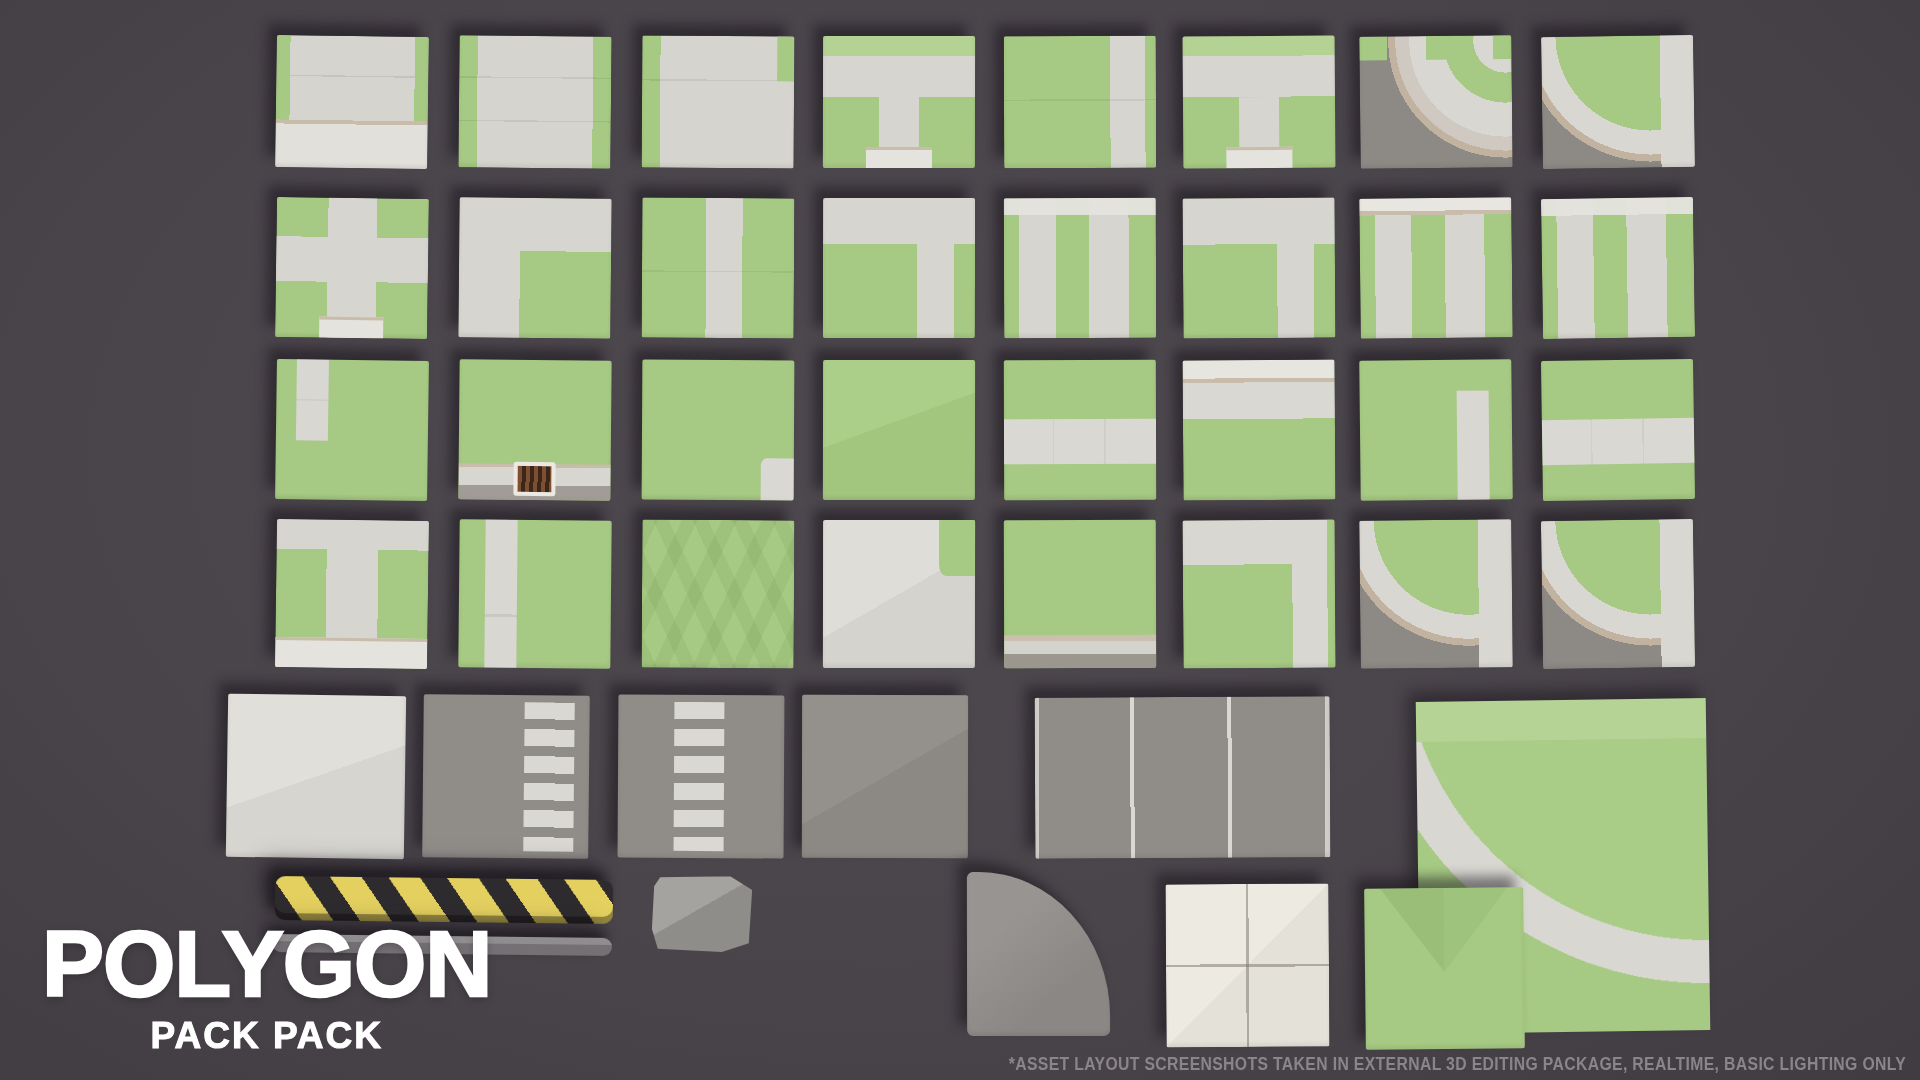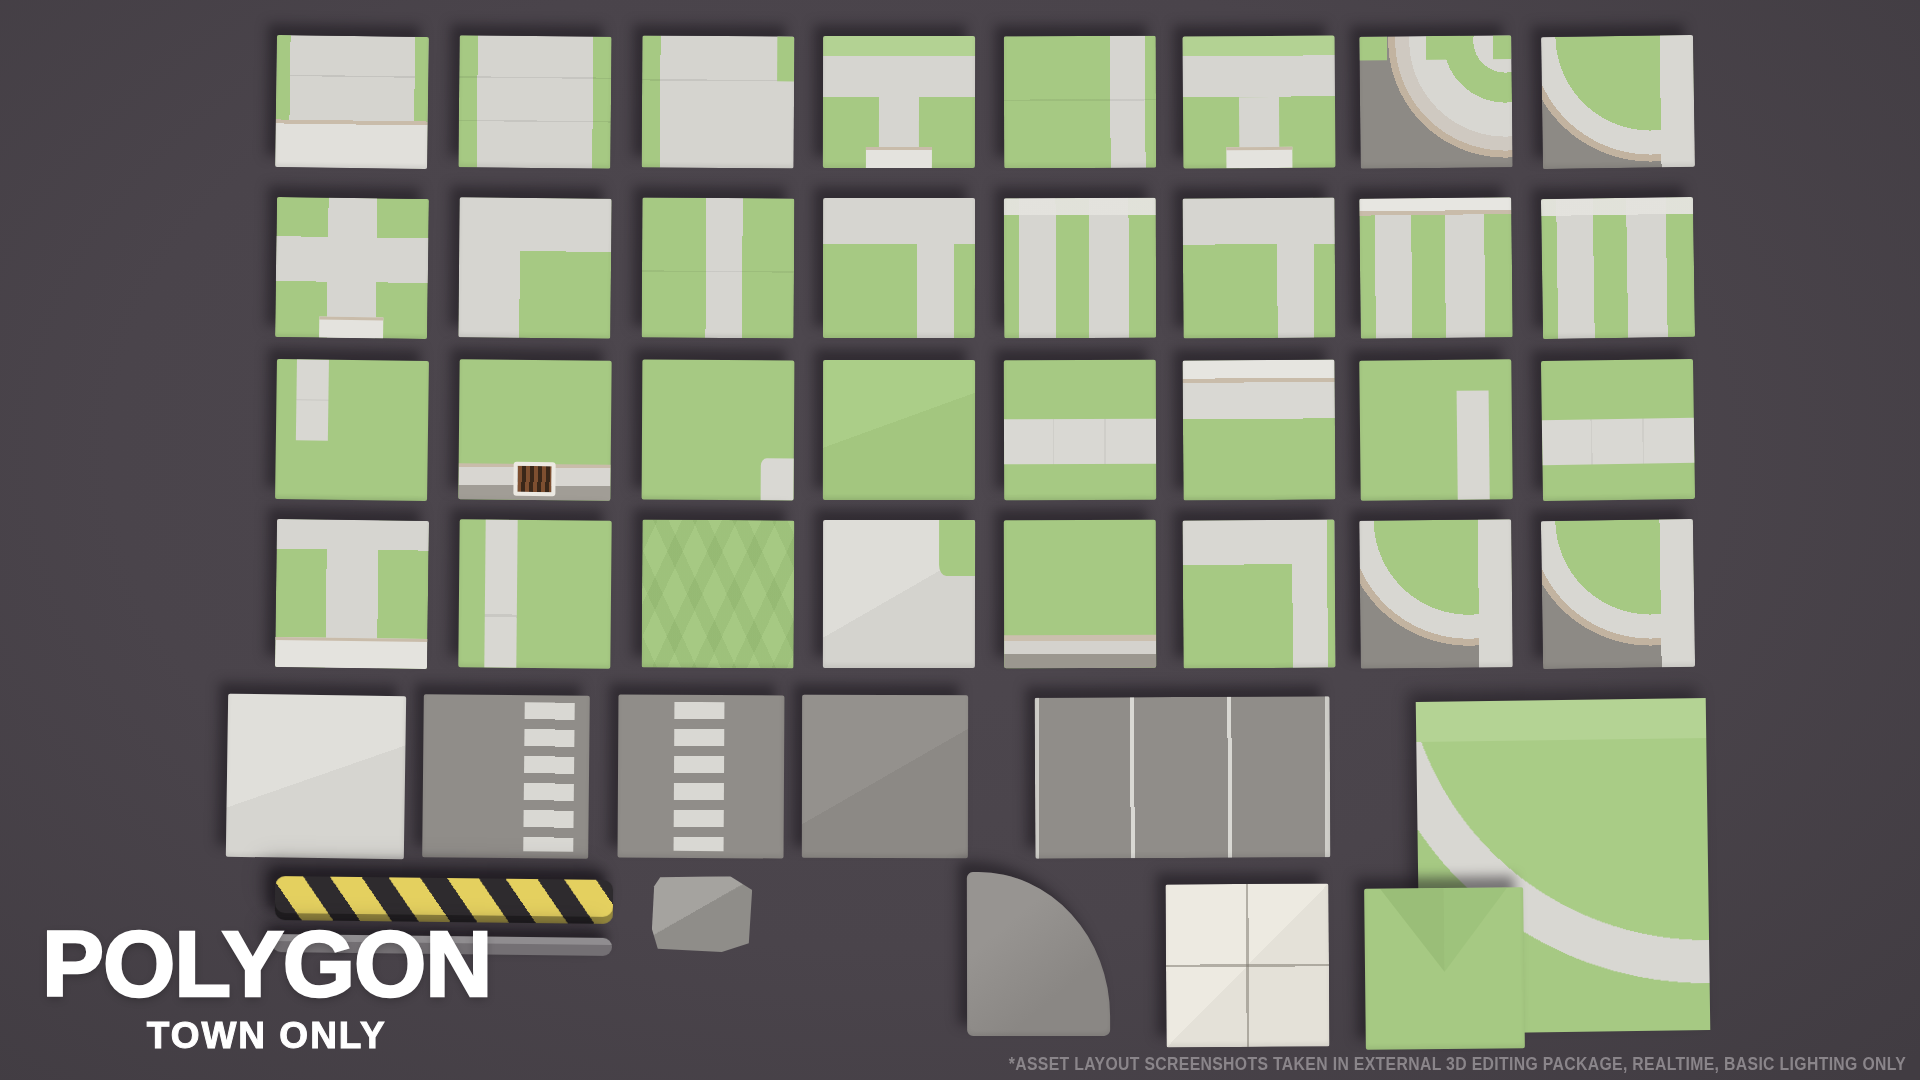--- a/index.html
+++ b/index.html
@@ -198,16 +198,16 @@
       <div class="tile p-big-curve noclip" style="left: 1418px; top: 700px; width: 290px; height: 332px; transform: rotate(-0.79deg);"></div>
       <div class="tile p-speed-bump noclip" style="left: 275px; top: 878px; width: 338px; height: 44px; transform: rotate(0.67deg);"></div>
       <div class="tile p-curb-bar noclip" style="left: 272px; top: 936px; width: 340px; height: 18px; transform: rotate(0.67deg);"></div>
       <div class="tile p-rock noclip" style="left: 652px; top: 876px; width: 100px; height: 76px; transform: rotate(0.34deg);"></div>
       <div class="tile p-quarter-round" style="left: 967px; top: 872px; width: 143px; height: 164px; transform: rotate(-0.1deg);"></div>
       <div class="tile p-white-quad" style="left: 1166px; top: 884px; width: 163px; height: 163px; transform: rotate(-0.37deg);"></div>
       <div class="tile p-green-v" style="left: 1365px; top: 888px; width: 159px; height: 161px; transform: rotate(-0.63deg);"></div>
     </div>
   <div id="brand">
     <div class="title">POLYGON</div>
-    <div class="subtitle">TOWN ONLY</div>
+    <div class="subtitle">PACK PACK</div>
   </div>
   <div id="footnote">*ASSET LAYOUT SCREENSHOTS TAKEN IN EXTERNAL 3D EDITING PACKAGE, REALTIME, BASIC LIGHTING ONLY</div>
 </div>
 
 </body></html>

